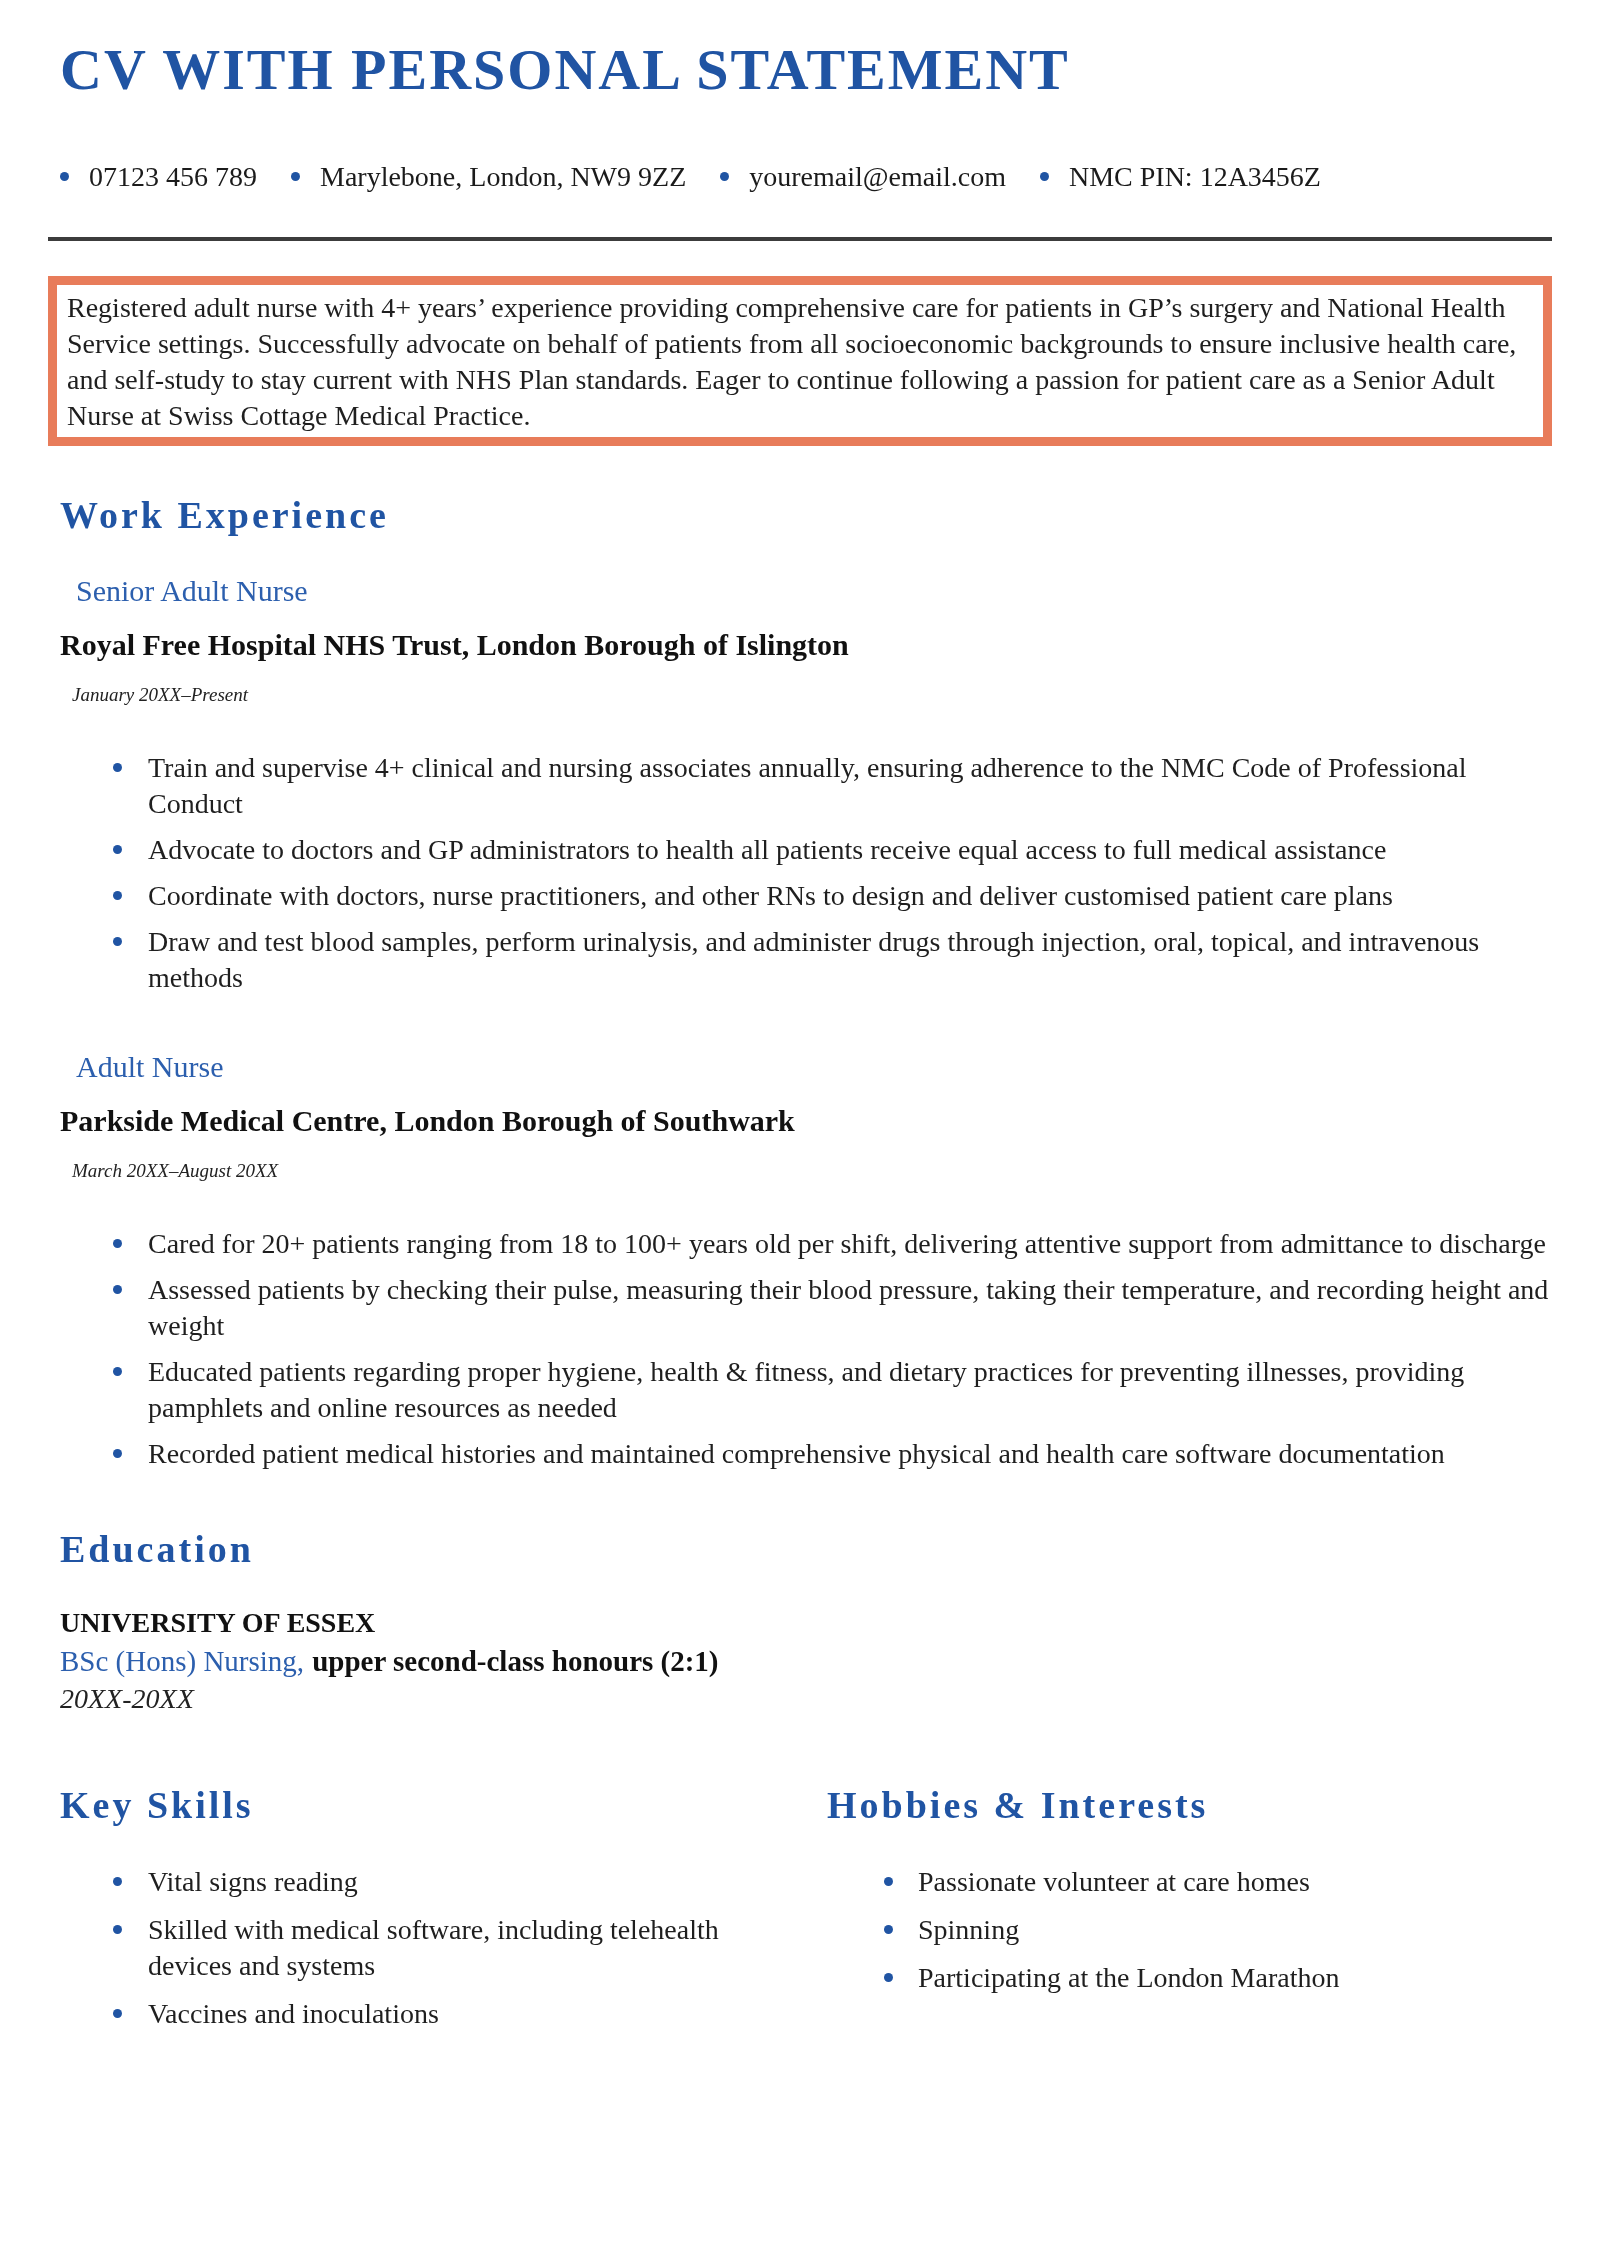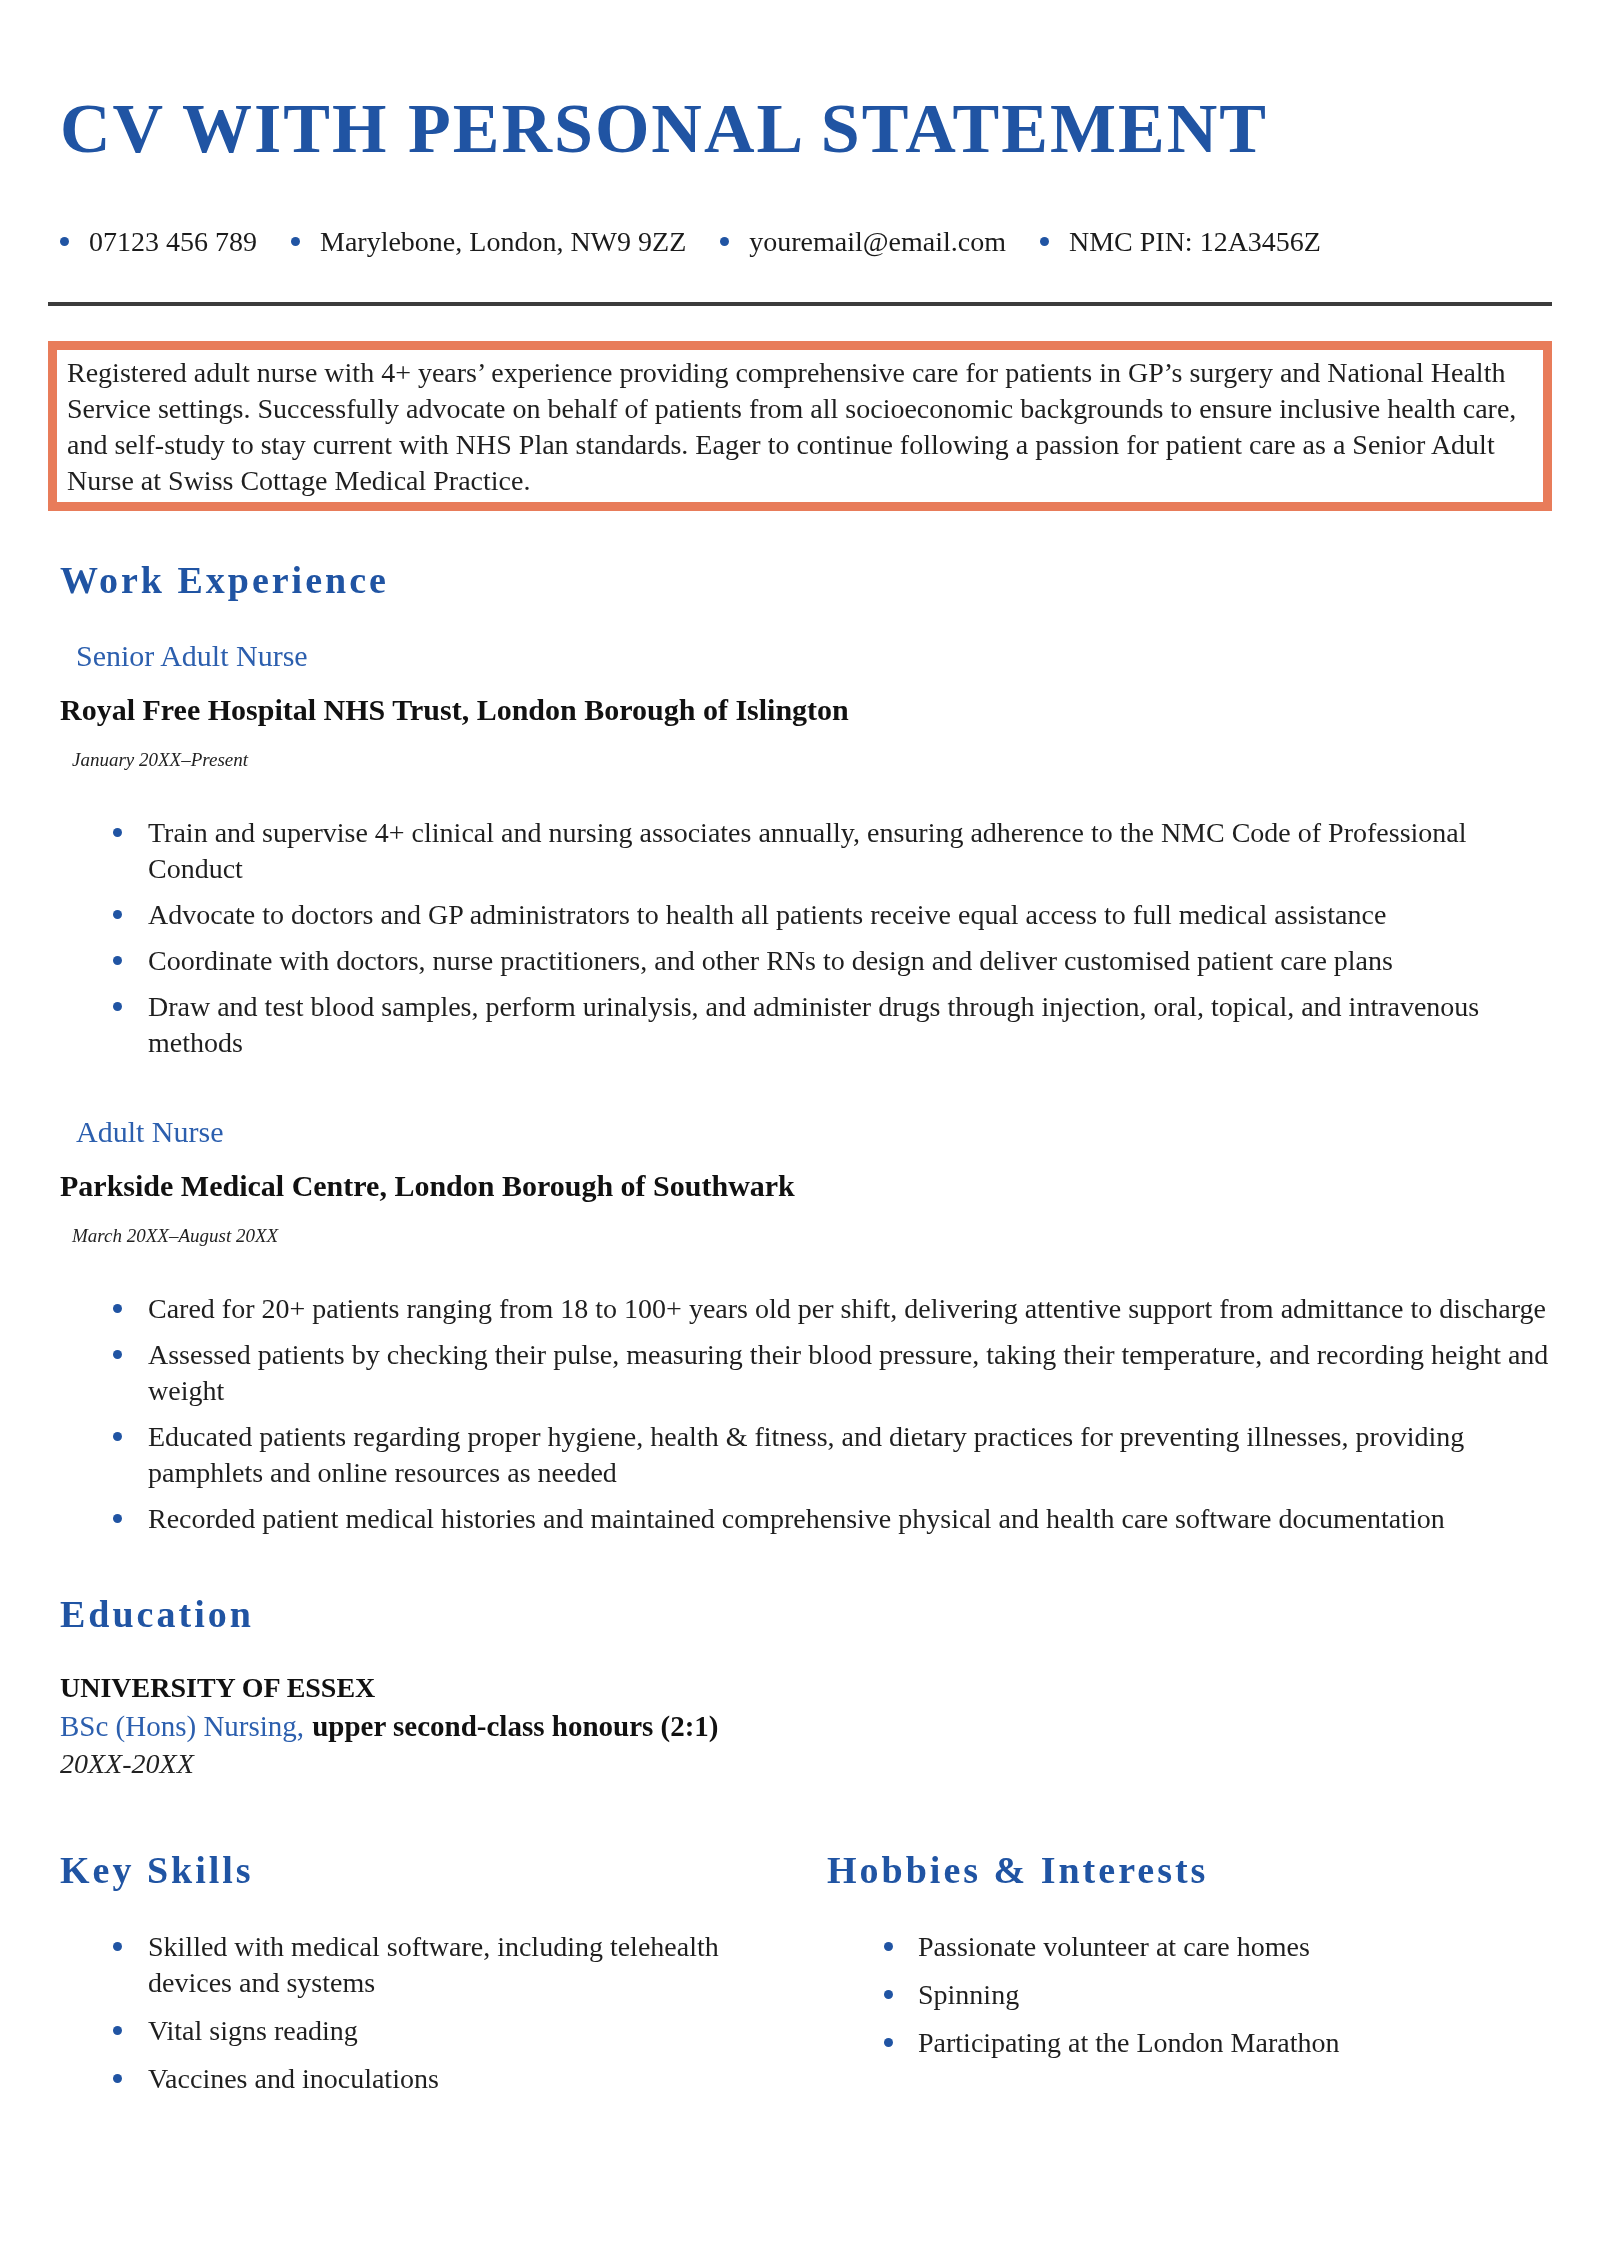--- a/index.html
+++ b/index.html
@@ -10,22 +10,22 @@
     --text:#1F1F1F;
   }
   *{box-sizing:border-box;}
   html,body{margin:0;padding:0;background:#ffffff;}
   .page{
     width:1600px;height:2263px;overflow:hidden;background:#ffffff;
     font-family:"Liberation Serif","DejaVu Serif",serif;
     color:var(--text);
   }
   .cv-title{
-    margin:0 48px 0 60px;padding-top:92px;
-    font-size:70px;line-height:1.05;font-weight:bold;
+    margin:0 48px 0 60px;padding-top:40px;
+    font-size:58px;line-height:1.05;font-weight:bold;
     letter-spacing:2px;white-space:nowrap;
     color:var(--blue);
   }
   .contact{
     margin:58px 48px 0 60px;
     display:flex;align-items:center;gap:34px;
     font-size:28px;line-height:36px;color:#1b1b1b;
   }
   .contact-item{display:flex;align-items:center;gap:20px;white-space:nowrap;}
   .sep-dot{width:9px;height:9px;border-radius:50%;background:var(--blue);flex:0 0 auto;}
@@ -145,22 +145,22 @@
   <div class="edu-block">
     <p class="edu-school">UNIVERSITY OF ESSEX</p>
     <p class="edu-degree-line"><span class="edu-degree">BSc (Hons) Nursing,</span><span class="edu-honours">upper second-class honours (2:1)</span></p>
     <p class="edu-dates">20XX-20XX</p>
   </div>
 
   <div class="two-col">
     <div class="col-left">
       <h3 class="col-heading">Key Skills</h3>
       <ul class="bullets">
+        <li>Vital signs reading</li>
         <li>Skilled with medical software, including telehealth devices and systems</li>
-        <li>Vital signs reading</li>
         <li>Vaccines and inoculations</li>
       </ul>
     </div>
     <div class="col-right">
       <h3 class="col-heading">Hobbies &amp; Interests</h3>
       <ul class="bullets">
         <li>Passionate volunteer at care homes</li>
         <li>Spinning</li>
         <li>Participating at the London Marathon</li>
       </ul>

